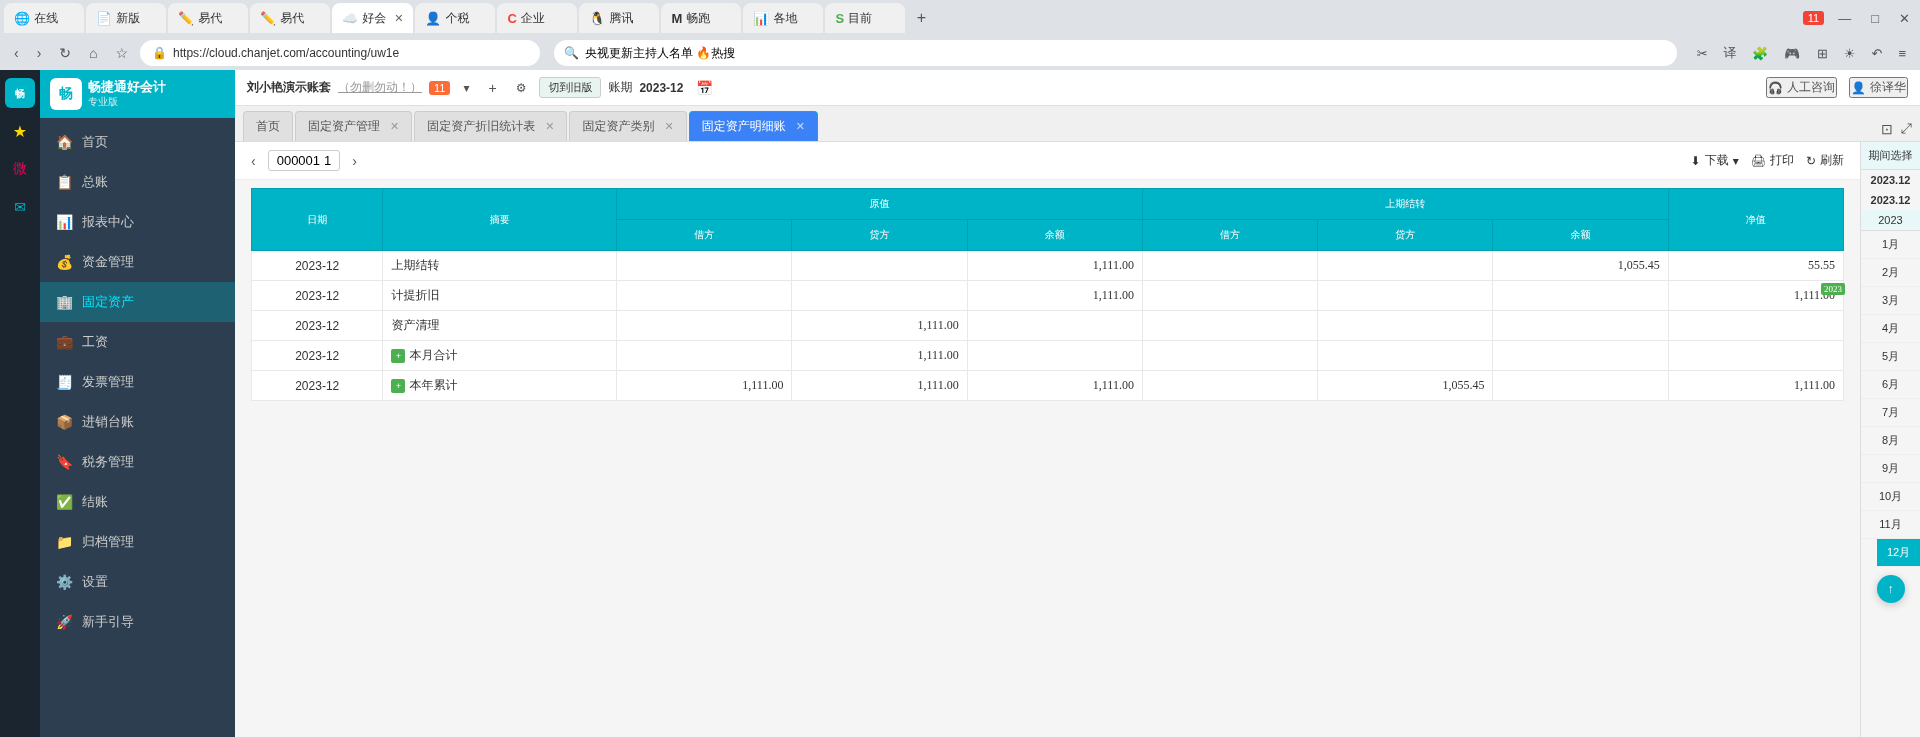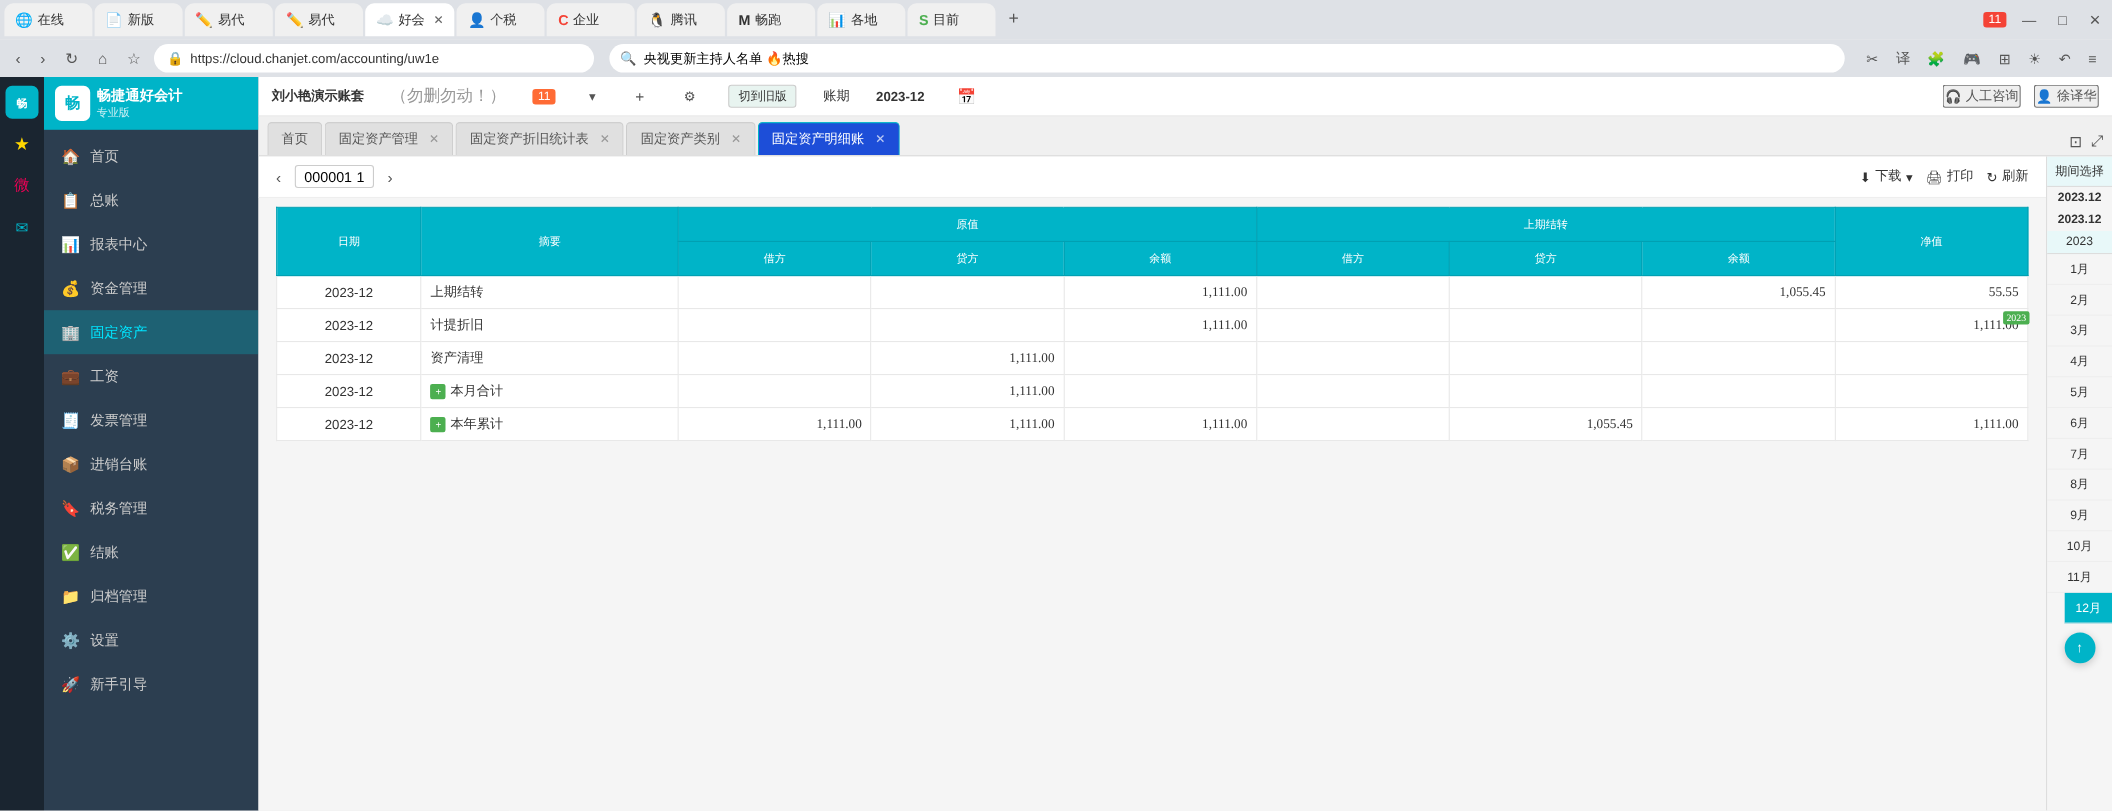--- a/index.html
+++ b/index.html
@@ -39,24 +39,24 @@
 
     
     .left-icon-panel { width: 40px; background: #1a2530; display: flex; flex-direction: column; align-items: center; padding: 8px 0; gap: 8px; }
     .icon-btn { width: 30px; height: 30px; border-radius: 6px; display: flex; align-items: center; justify-content: center; cursor: pointer; color: #aaa; font-size: 14px; background: none; border: none; }
     .icon-btn.active { background: #00b4c8; color: #fff; }
 
     
     .main-content { flex: 1; display: flex; flex-direction: column; background: #f5f5f5; overflow: hidden; }
 
     
-    .account-bar { height: 36px; background: #fff; border-bottom: 1px solid #e0e0e0; display: flex; align-items: center; padding: 0 12px; gap: 24px; justify-content: center; }
+    .account-bar { height: 36px; background: #fff; border-bottom: 1px solid #e0e0e0; display: flex; align-items: center; padding: 0 12px; gap: 7px; justify-content: center; }
     .account-name { font-size: 12px; color: #333; font-weight: bold; }
     .account-badge { background: #ff6b35; color: #fff; font-size: 11px; padding: 1px 5px; border-radius: 3px; }
-    .account-reminder { color: #999; font-size: 15px; }
+    .account-reminder { color: #999; font-size: 12px; text-decoration: underline; }
     .account-bar-btn { background: #e8f4f0; border: 1px solid #ccc; border-radius: 3px; padding: 2px 8px; font-size: 11px; color: #333; cursor: pointer; }
     .period-label { font-size: 12px; color: #333; }
     .period-value { font-size: 12px; color: #333; font-weight: bold; }
     .account-bar-right { margin-left: auto; display: flex; align-items: center; gap: 12px; }
     .help-btn { font-size: 12px; color: #555; cursor: pointer; display: flex; align-items: center; gap: 4px; }
     .user-btn { font-size: 12px; color: #555; cursor: pointer; display: flex; align-items: center; gap: 4px; }
 
     
     .page-tab-bar { height: 36px; background: #f0f0f0; border-bottom: 1px solid #ddd; display: flex; align-items: flex-end; padding: 0 8px; gap: 2px; position: relative; }
     .page-tab { height: 30px; padding: 0 12px; border-radius: 4px 4px 0 0; font-size: 12px; display: flex; align-items: center; gap: 6px; cursor: pointer; background: #e0e0e0; color: #555; border: 1px solid #ccc; border-bottom: none; }
@@ -295,21 +295,21 @@
         <span class="page-tab-close">✕</span>
       </div>
       <div class="page-tab">
         <span>固定资产折旧统计表</span>
         <span class="page-tab-close">✕</span>
       </div>
       <div class="page-tab">
         <span>固定资产类别</span>
         <span class="page-tab-close">✕</span>
       </div>
-      <div class="page-tab active" style="background:#1d4ed8;color:#fff;border-color:#00b4c8;">
+      <div class="page-tab active" style="background:#3b82f6;color:#fff;border-color:#00b4c8;">
         <span>固定资产明细账</span>
         <span class="page-tab-close" style="color:rgba(255,255,255,0.7);">✕</span>
       </div>
       <div class="tab-bar-right">
         <button class="tab-bar-icon-btn">⊡</button>
         <button class="tab-bar-icon-btn">⤢</button>
       </div>
     </div>
 
     <div class="main-body">

